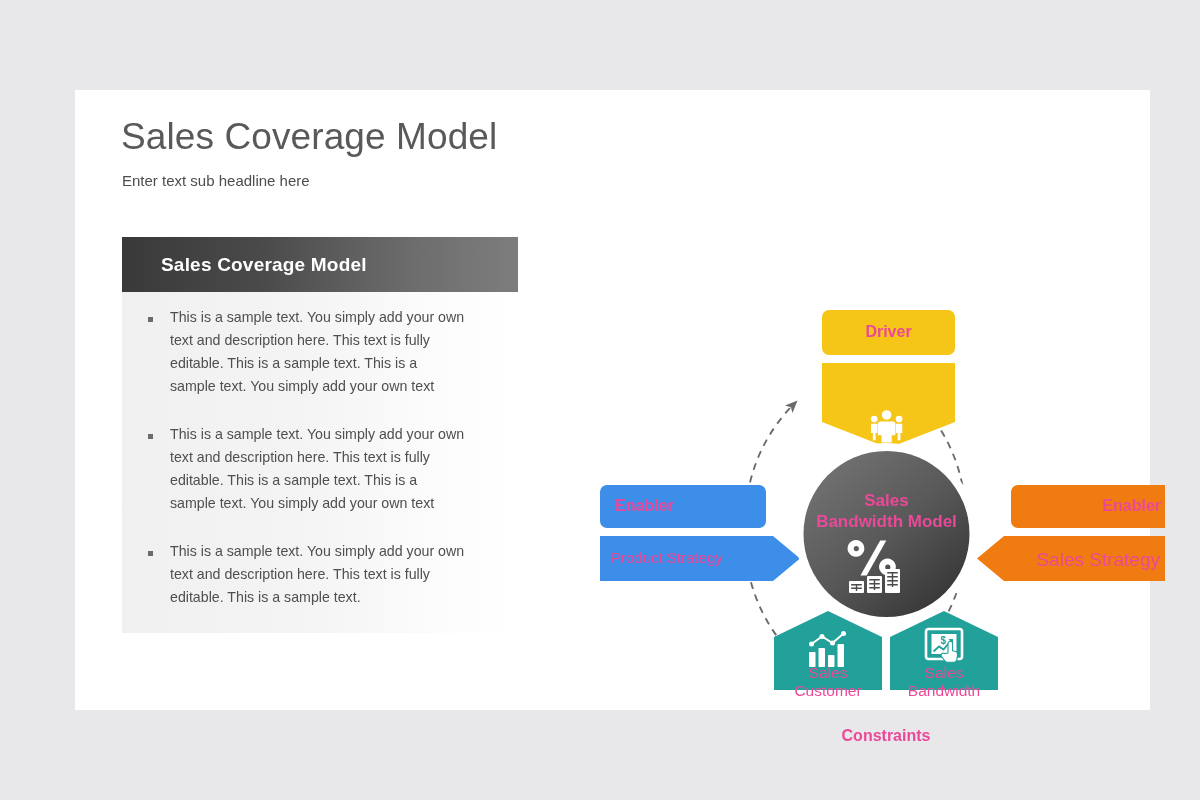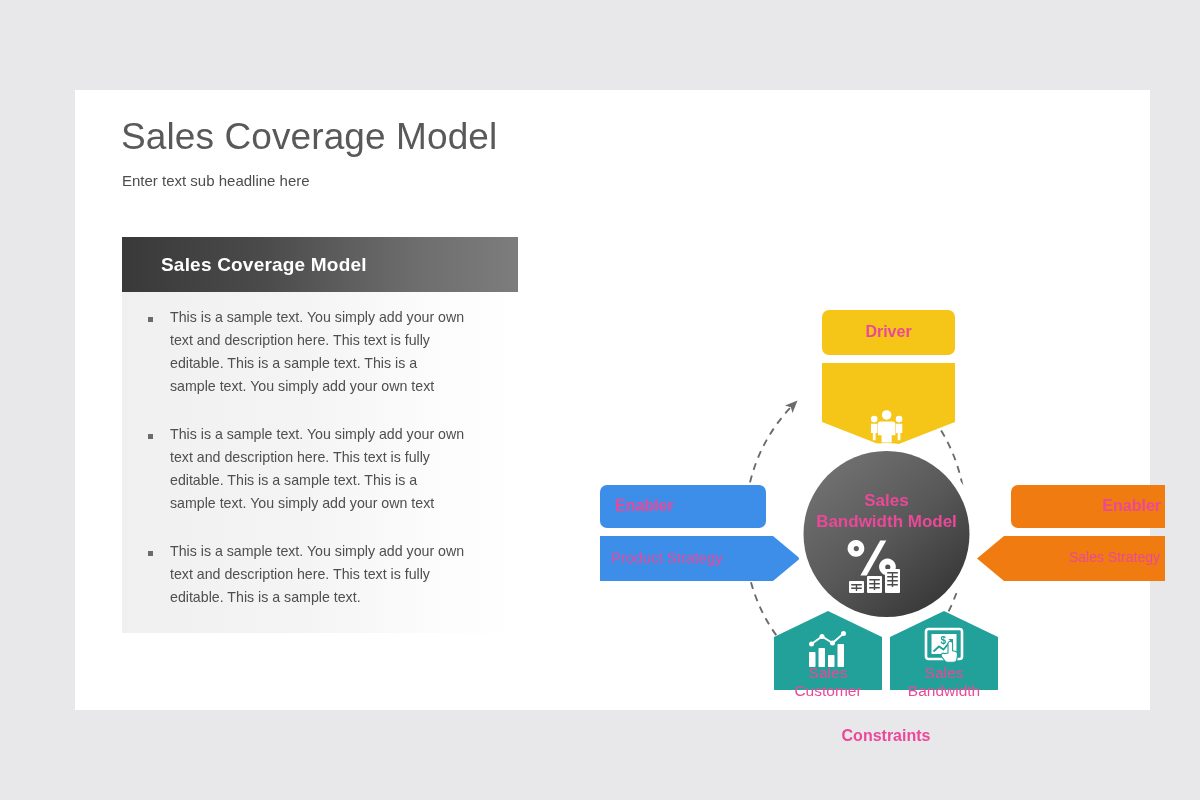--- a/index.html
+++ b/index.html
@@ -206,21 +206,21 @@
 
       <div class="lbl lbl-bold" style="left:277px; top:123px; width:133px; font-size:16px;">Driver</div>
 
 
       <div class="lbl lbl-bold" style="left:70px; top:297px; width:140px; font-size:16px; text-align:left;">Enabler</div>
 
       <div class="lbl" style="left:66px; top:349px; width:160px; font-size:15px; text-align:left;">Product Strategy</div>
 
       <div class="lbl lbl-bold" style="left:476px; top:297px; width:140px; font-size:16px; text-align:right;">Enabler</div>
 
-      <div class="lbl" style="left:455px; top:349px; width:160px; font-size:14px; text-align:right;">Sales Strategy</div>
+      <div class="lbl" style="left:455px; top:349px; width:160px; font-size:19px; text-align:right;">Sales Strategy</div>
 
       <div class="lbl lbl-bold" style="left:256px; top:290px; width:171px; font-size:17px; line-height:1.25;">
         <div>Sales</div>
         <div>Bandwidth Model</div>
       </div>
 
       <div class="lbl" style="left:229px; top:464px; width:108px; font-size:15.5px;">
         <div>Sales</div>
         <div>Customer</div>
       </div>

